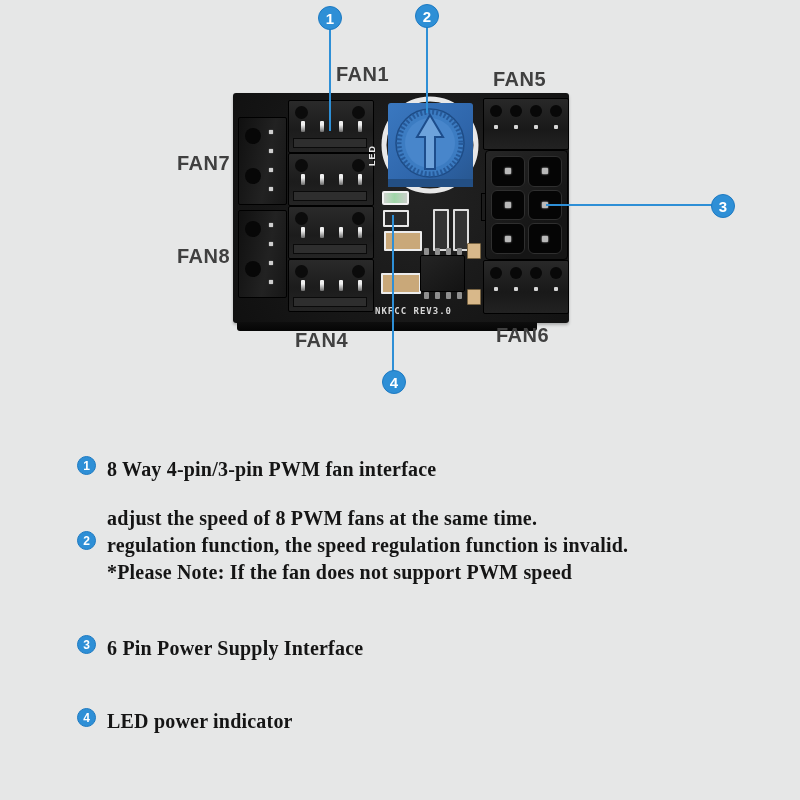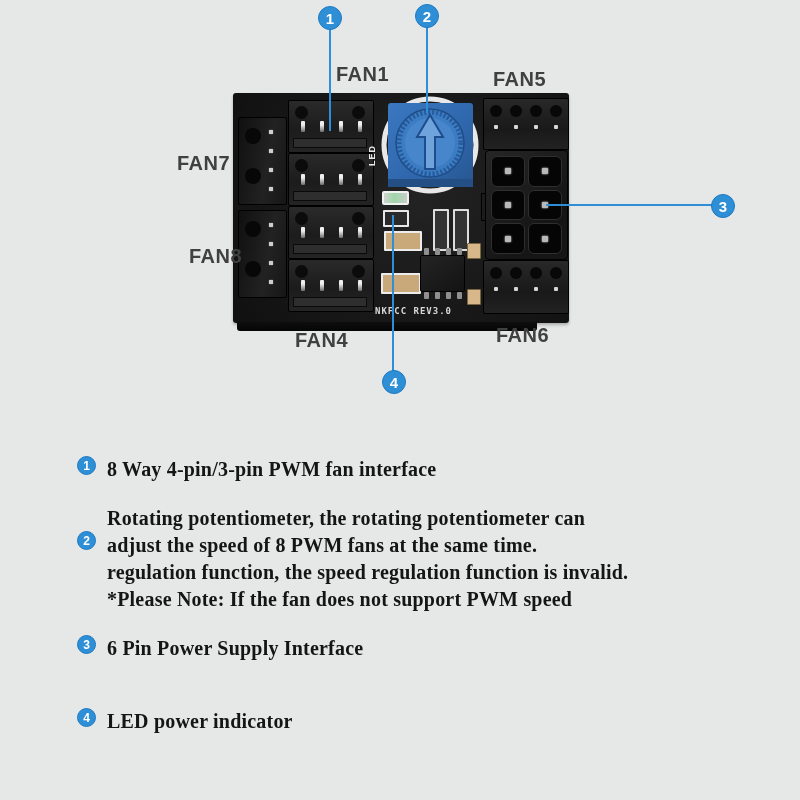--- a/index.html
+++ b/index.html
@@ -244,21 +244,21 @@
       <div class="leg" style="left:14px;bottom:-8px;"></div>
       <div class="leg" style="left:25px;bottom:-8px;"></div>
       <div class="leg" style="left:36px;bottom:-8px;"></div>
     </div>
     <div class="silk-text">NKFCC REV3.0</div>
   </div>
 
   <div class="fan-label" style="left:336px;top:63px;">FAN1</div>
   <div class="fan-label" style="left:493px;top:68px;">FAN5</div>
   <div class="fan-label" style="left:177px;top:152px;">FAN7</div>
-  <div class="fan-label" style="left:177px;top:245px;margin-left:12px;">FAN8</div>
+  <div class="fan-label" style="left:177px;top:245px;">FAN8</div>
   <div class="fan-label" style="left:295px;top:329px;">FAN4</div>
   <div class="fan-label" style="left:496px;top:324px;">FAN6</div>
 
   <div class="cline" style="left:329px;top:29px;width:2px;height:102px;"></div>
   <div class="marker" style="left:318px;top:6px;">1</div>
 
   <div class="cline" style="left:426px;top:27px;width:2px;height:86px;"></div>
   <div class="marker" style="left:415px;top:4px;">2</div>
 
   <div class="cline" style="left:546px;top:204px;width:166px;height:2px;"></div>
@@ -270,21 +270,20 @@
   <div class="legend-row" style="left:77px;top:456px;">
     <div class="badge">1</div>
     <div class="legend-text">
       <div>8 Way 4-pin/3-pin PWM fan interface</div>
     </div>
   </div>
 
   <div class="legend-row" style="left:77px;top:505px;">
     <div class="badge badge-offset">2</div>
     <div class="legend-text">
-      <div>Rotating potentiometer, the rotating potentiometer can</div>
       <div>adjust the speed of 8 PWM fans at the same time.</div>
       <div>regulation function, the speed regulation function is invalid.</div>
       <div>*Please Note: If the fan does not support PWM speed</div>
     </div>
   </div>
 
   <div class="legend-row" style="left:77px;top:635px;">
     <div class="badge">3</div>
     <div class="legend-text">
       <div>6 Pin Power Supply Interface</div>

